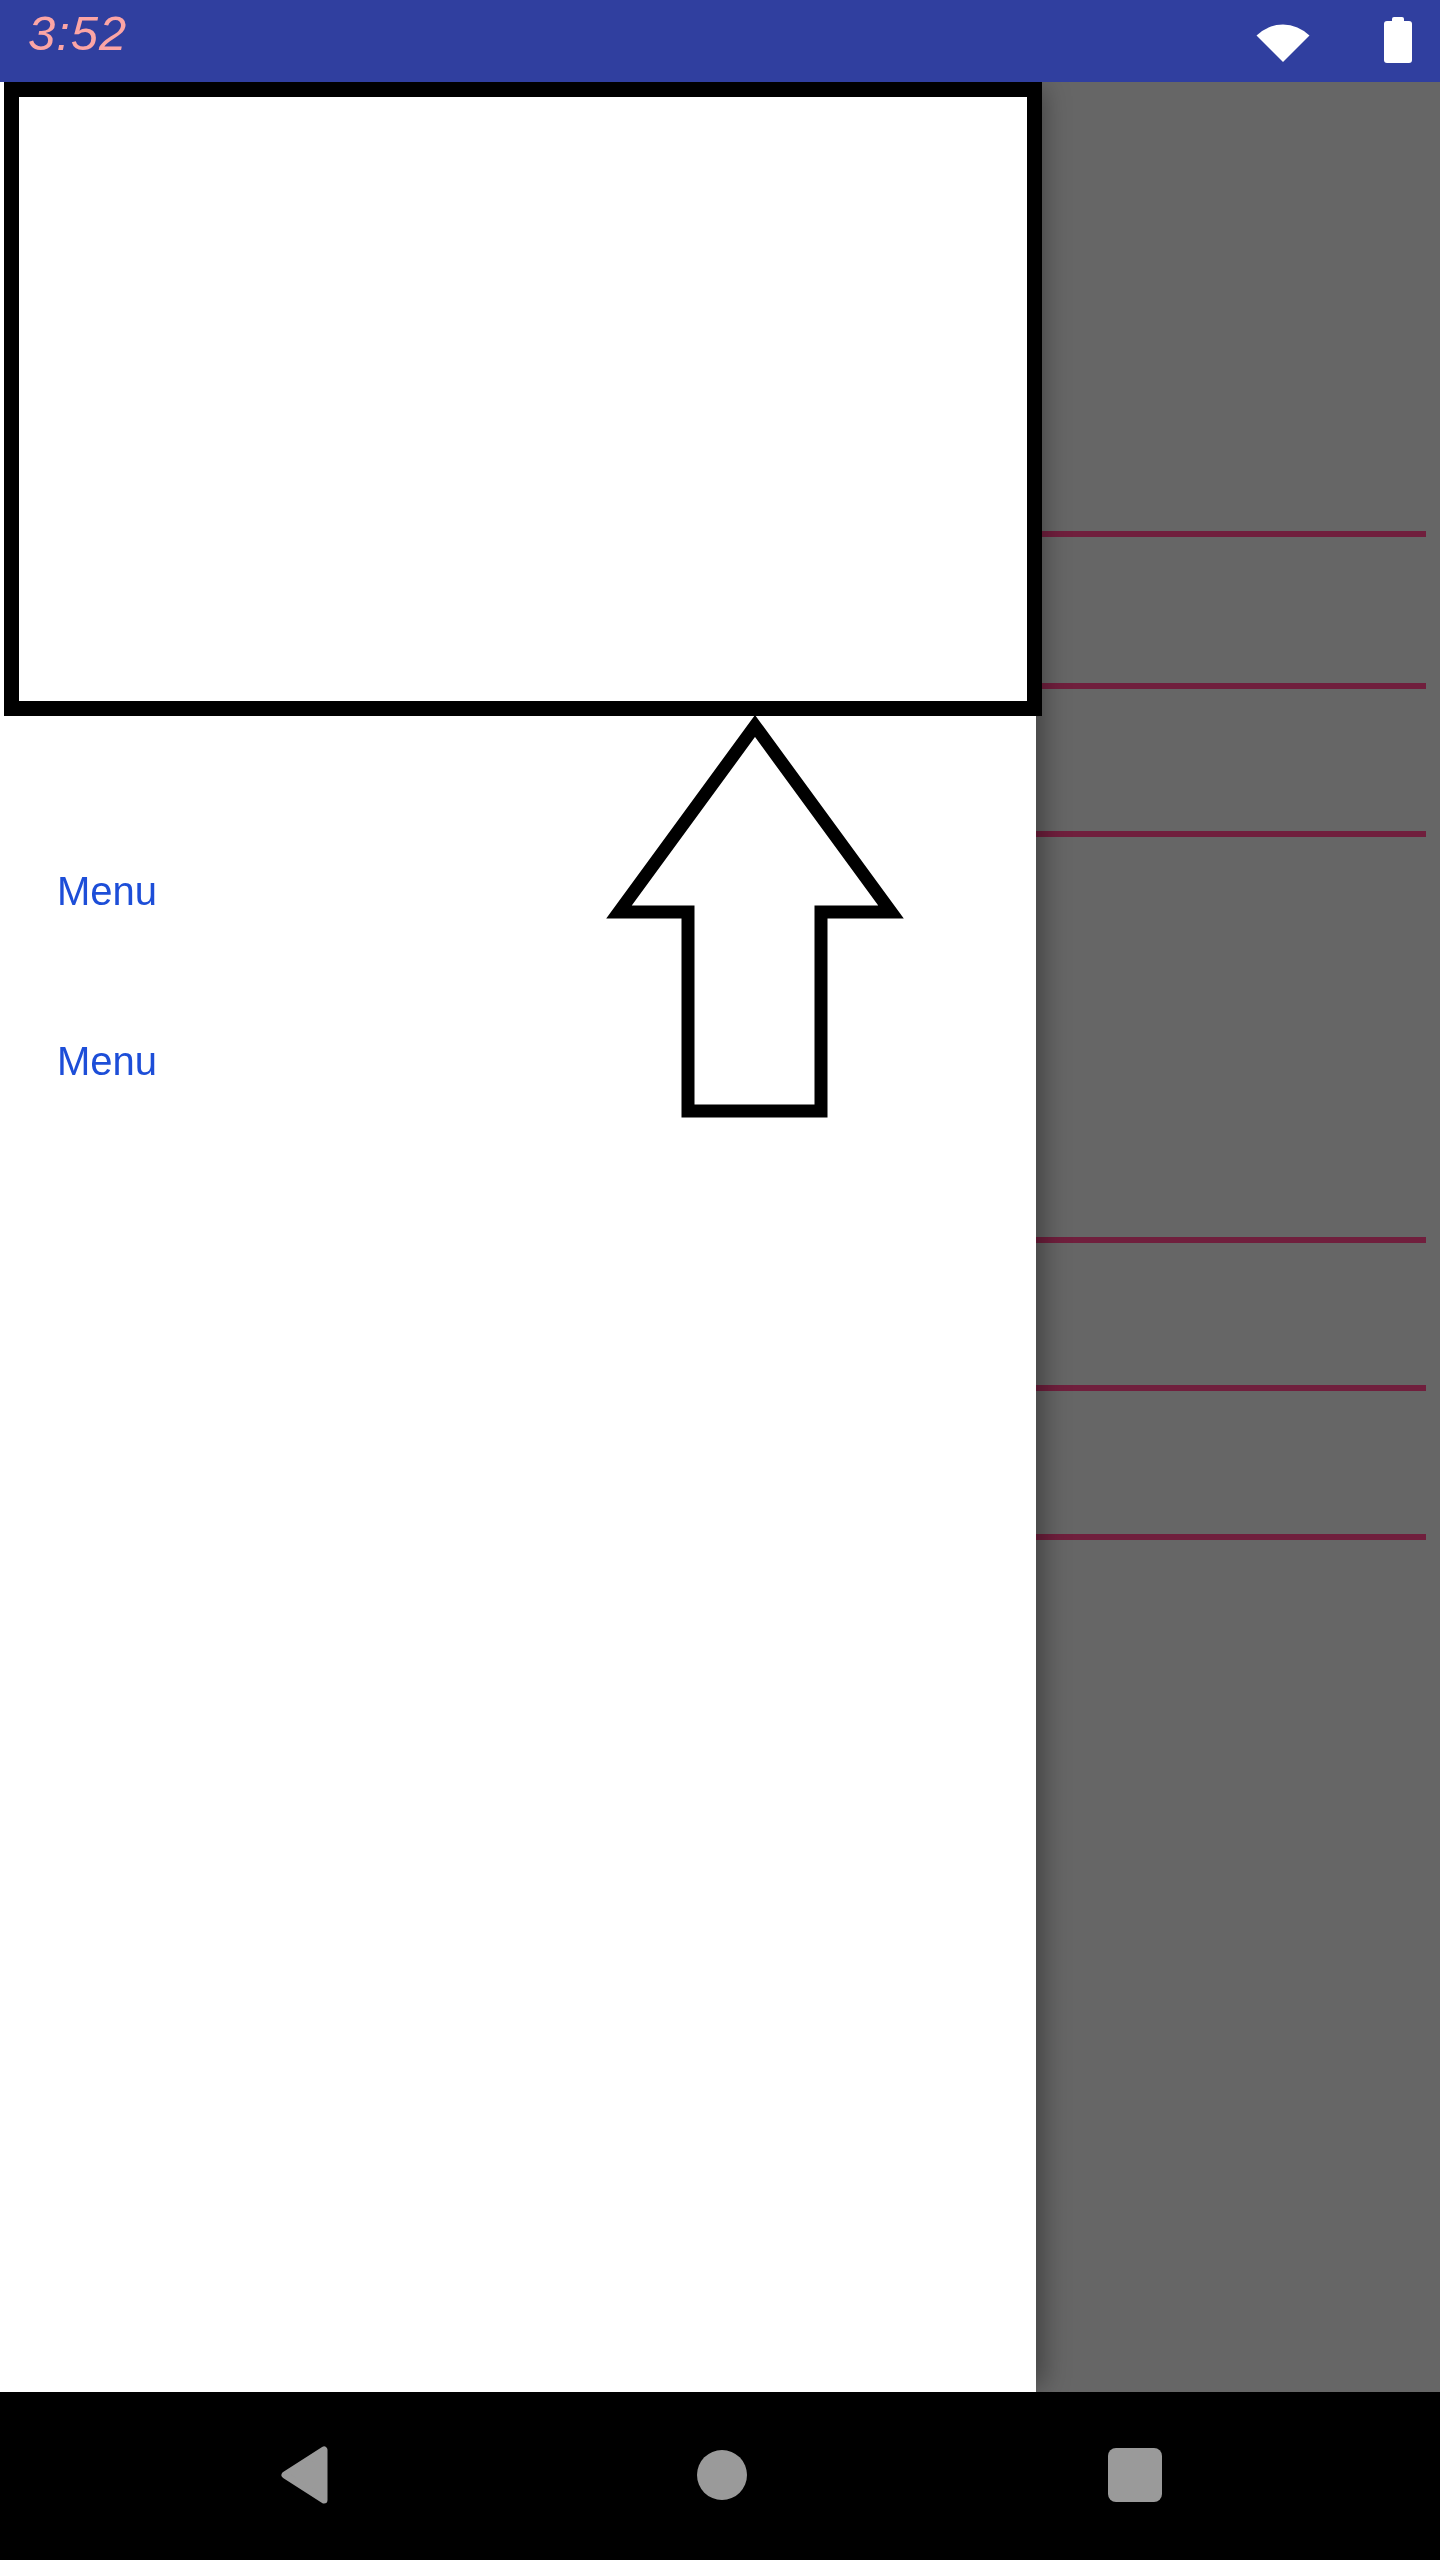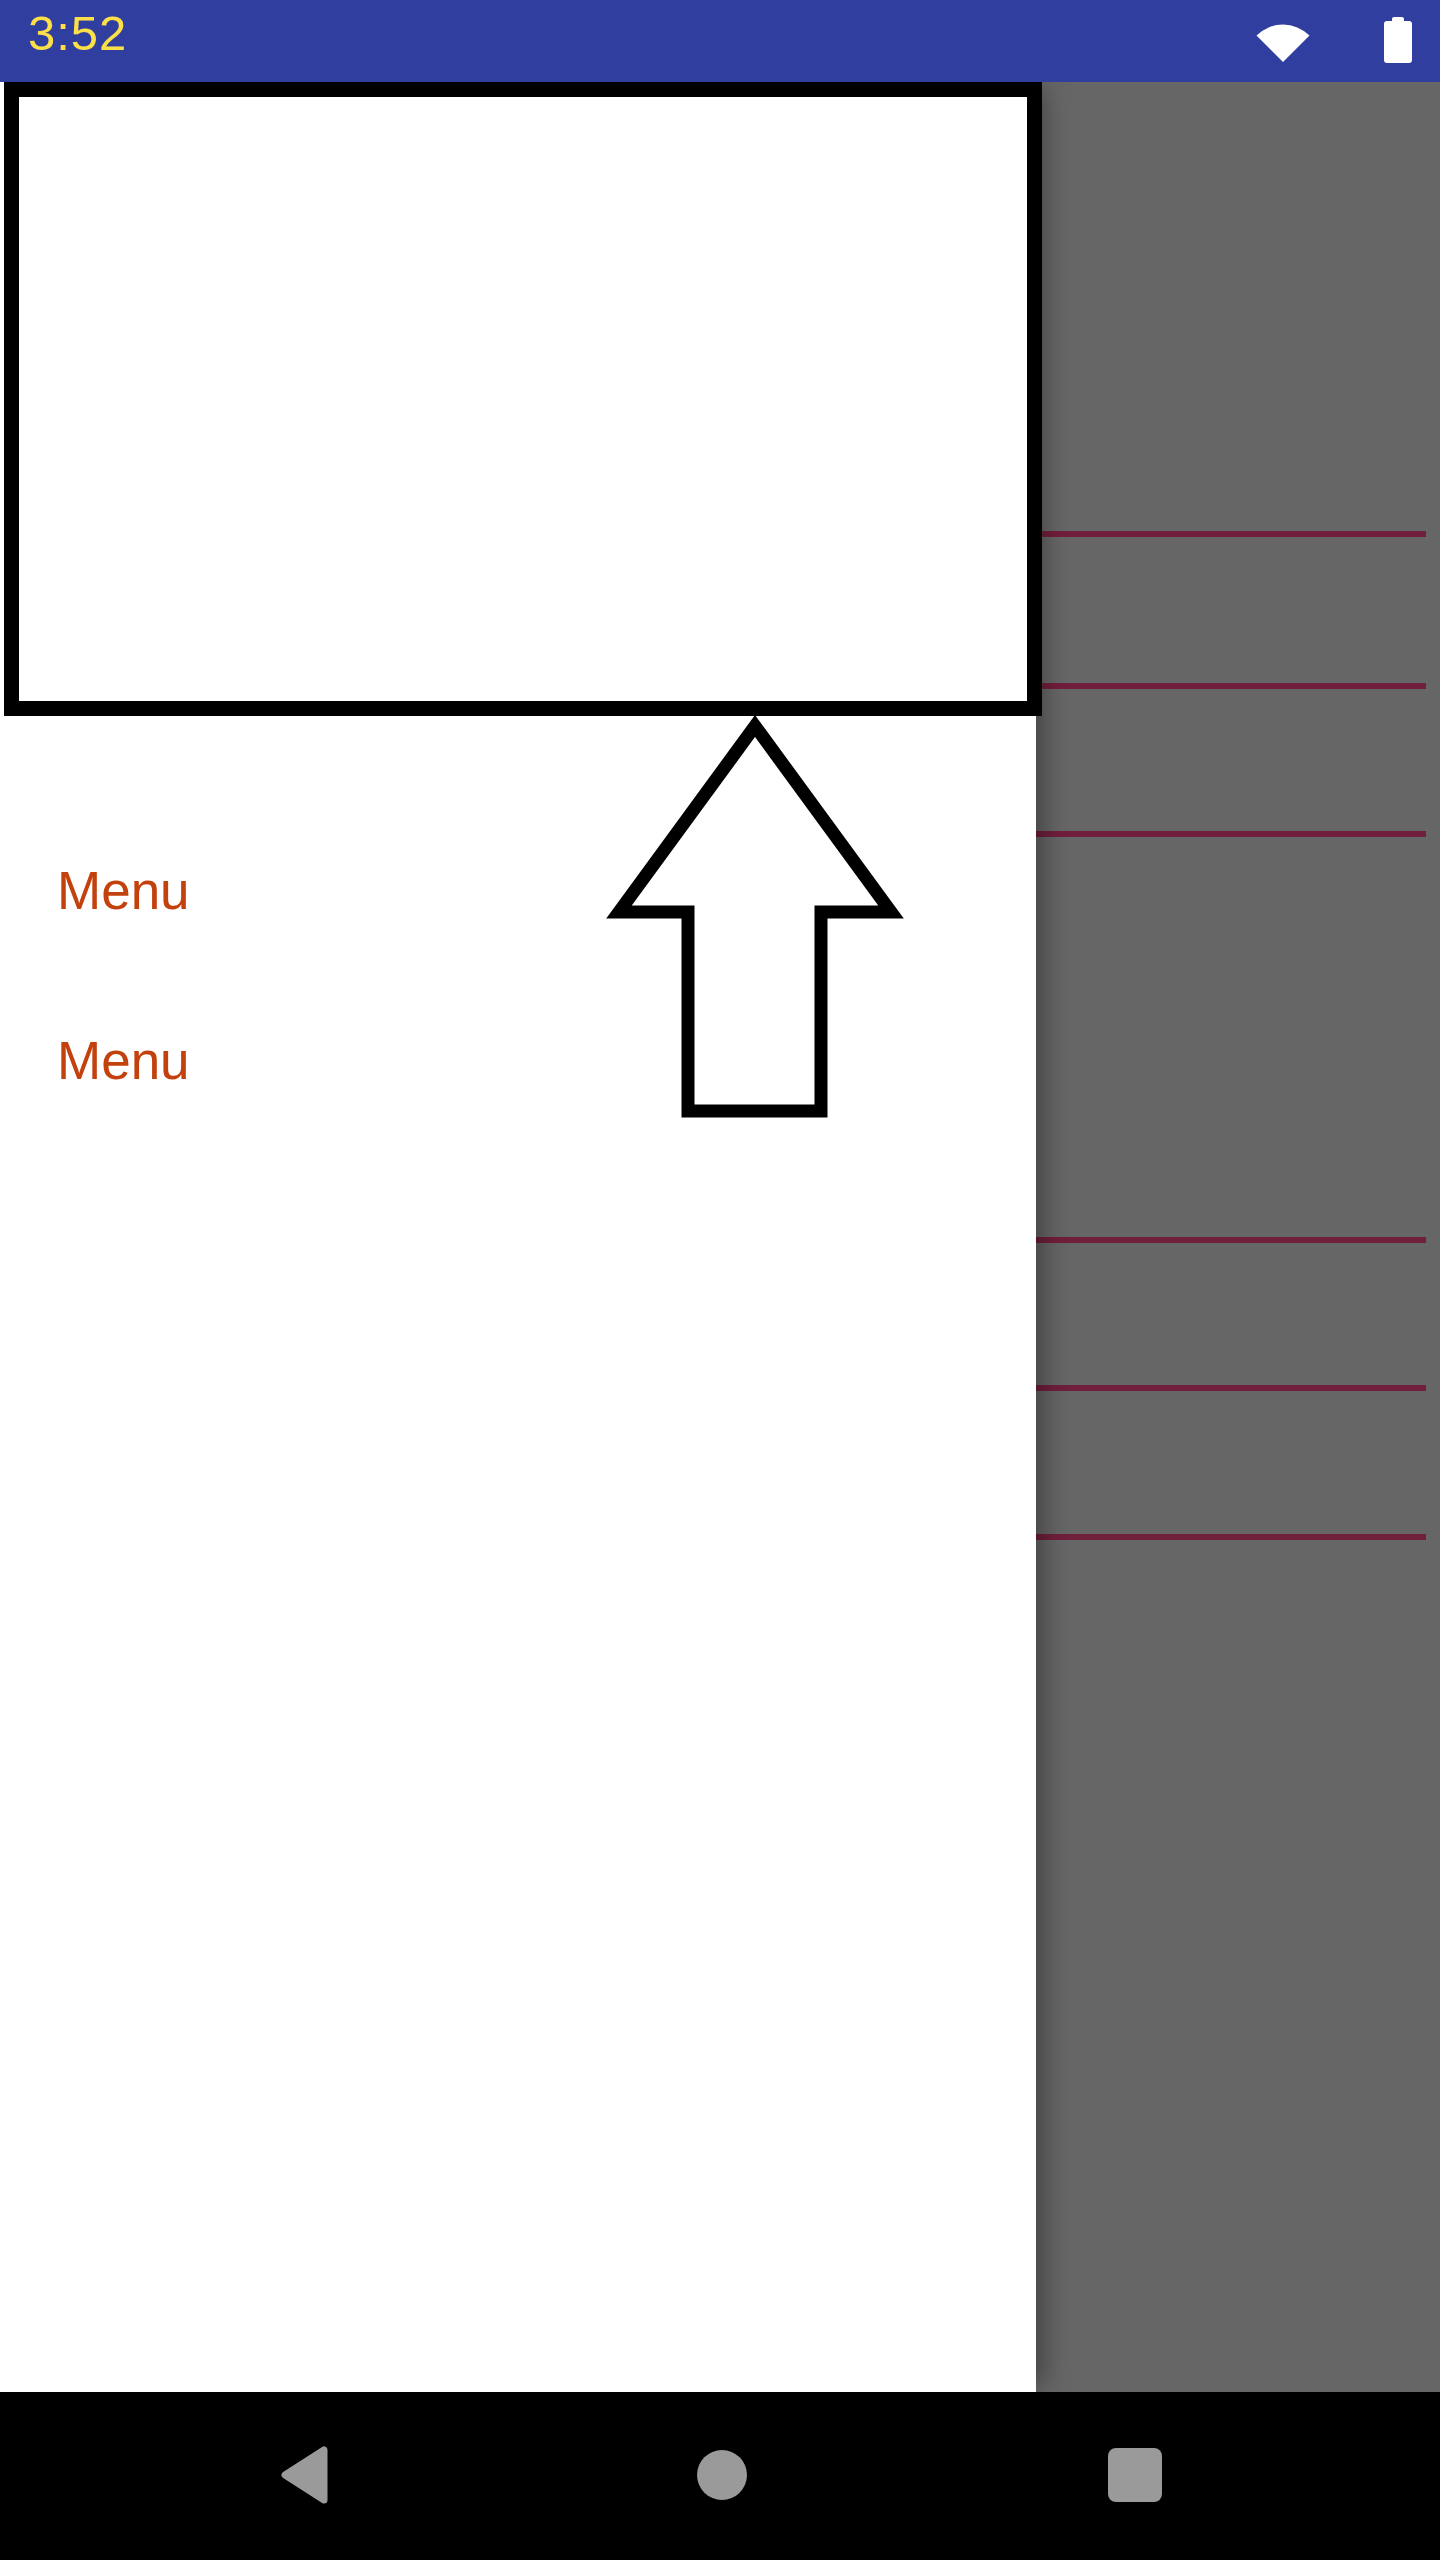--- a/index.html
+++ b/index.html
@@ -18,22 +18,23 @@
   .abs{position:absolute;}
 
   
   .status-bar{
     left:0;top:0;width:1440px;height:82px;
     background:var(--statusbar);
     z-index:50;
   }
   .clock{
     position:absolute;left:28px;top:9px;
-    font-size:49px;line-height:49px;color:#fde047;
+    font-size:49px;line-height:49px;color:#fca5a5;
     letter-spacing:1px;
+    font-style:italic;
   }
   .wifi-svg{position:absolute;left:1253px;top:16px;}
   .battery-svg{position:absolute;left:1384px;top:17px;}
 
   
   .content-scrim{
     left:0;top:82px;width:1440px;height:2310px;
     background:var(--scrim);
     z-index:1;
   }
@@ -44,21 +45,21 @@
 
   
   .drawer{
     left:0;top:82px;width:1036px;height:2310px;
     background:#ffffff;
     box-shadow:14px 0 24px -6px rgba(0,0,0,0.35);
     z-index:2;
   }
   .menu-item{
     position:absolute;left:57px;
-    font-size:53px;line-height:56px;font-weight:500;color:#c2410c;
+    font-size:40px;line-height:56px;font-weight:500;color:#1d4ed8;
     cursor:pointer;white-space:nowrap;
   }
   .menu-item.first{top:781px;}
   .menu-item.second{top:951px;}
 
   
   .framed-box{
     left:4px;top:82px;width:1038px;height:634px;
     box-sizing:border-box;
     border:15px solid #000000;

